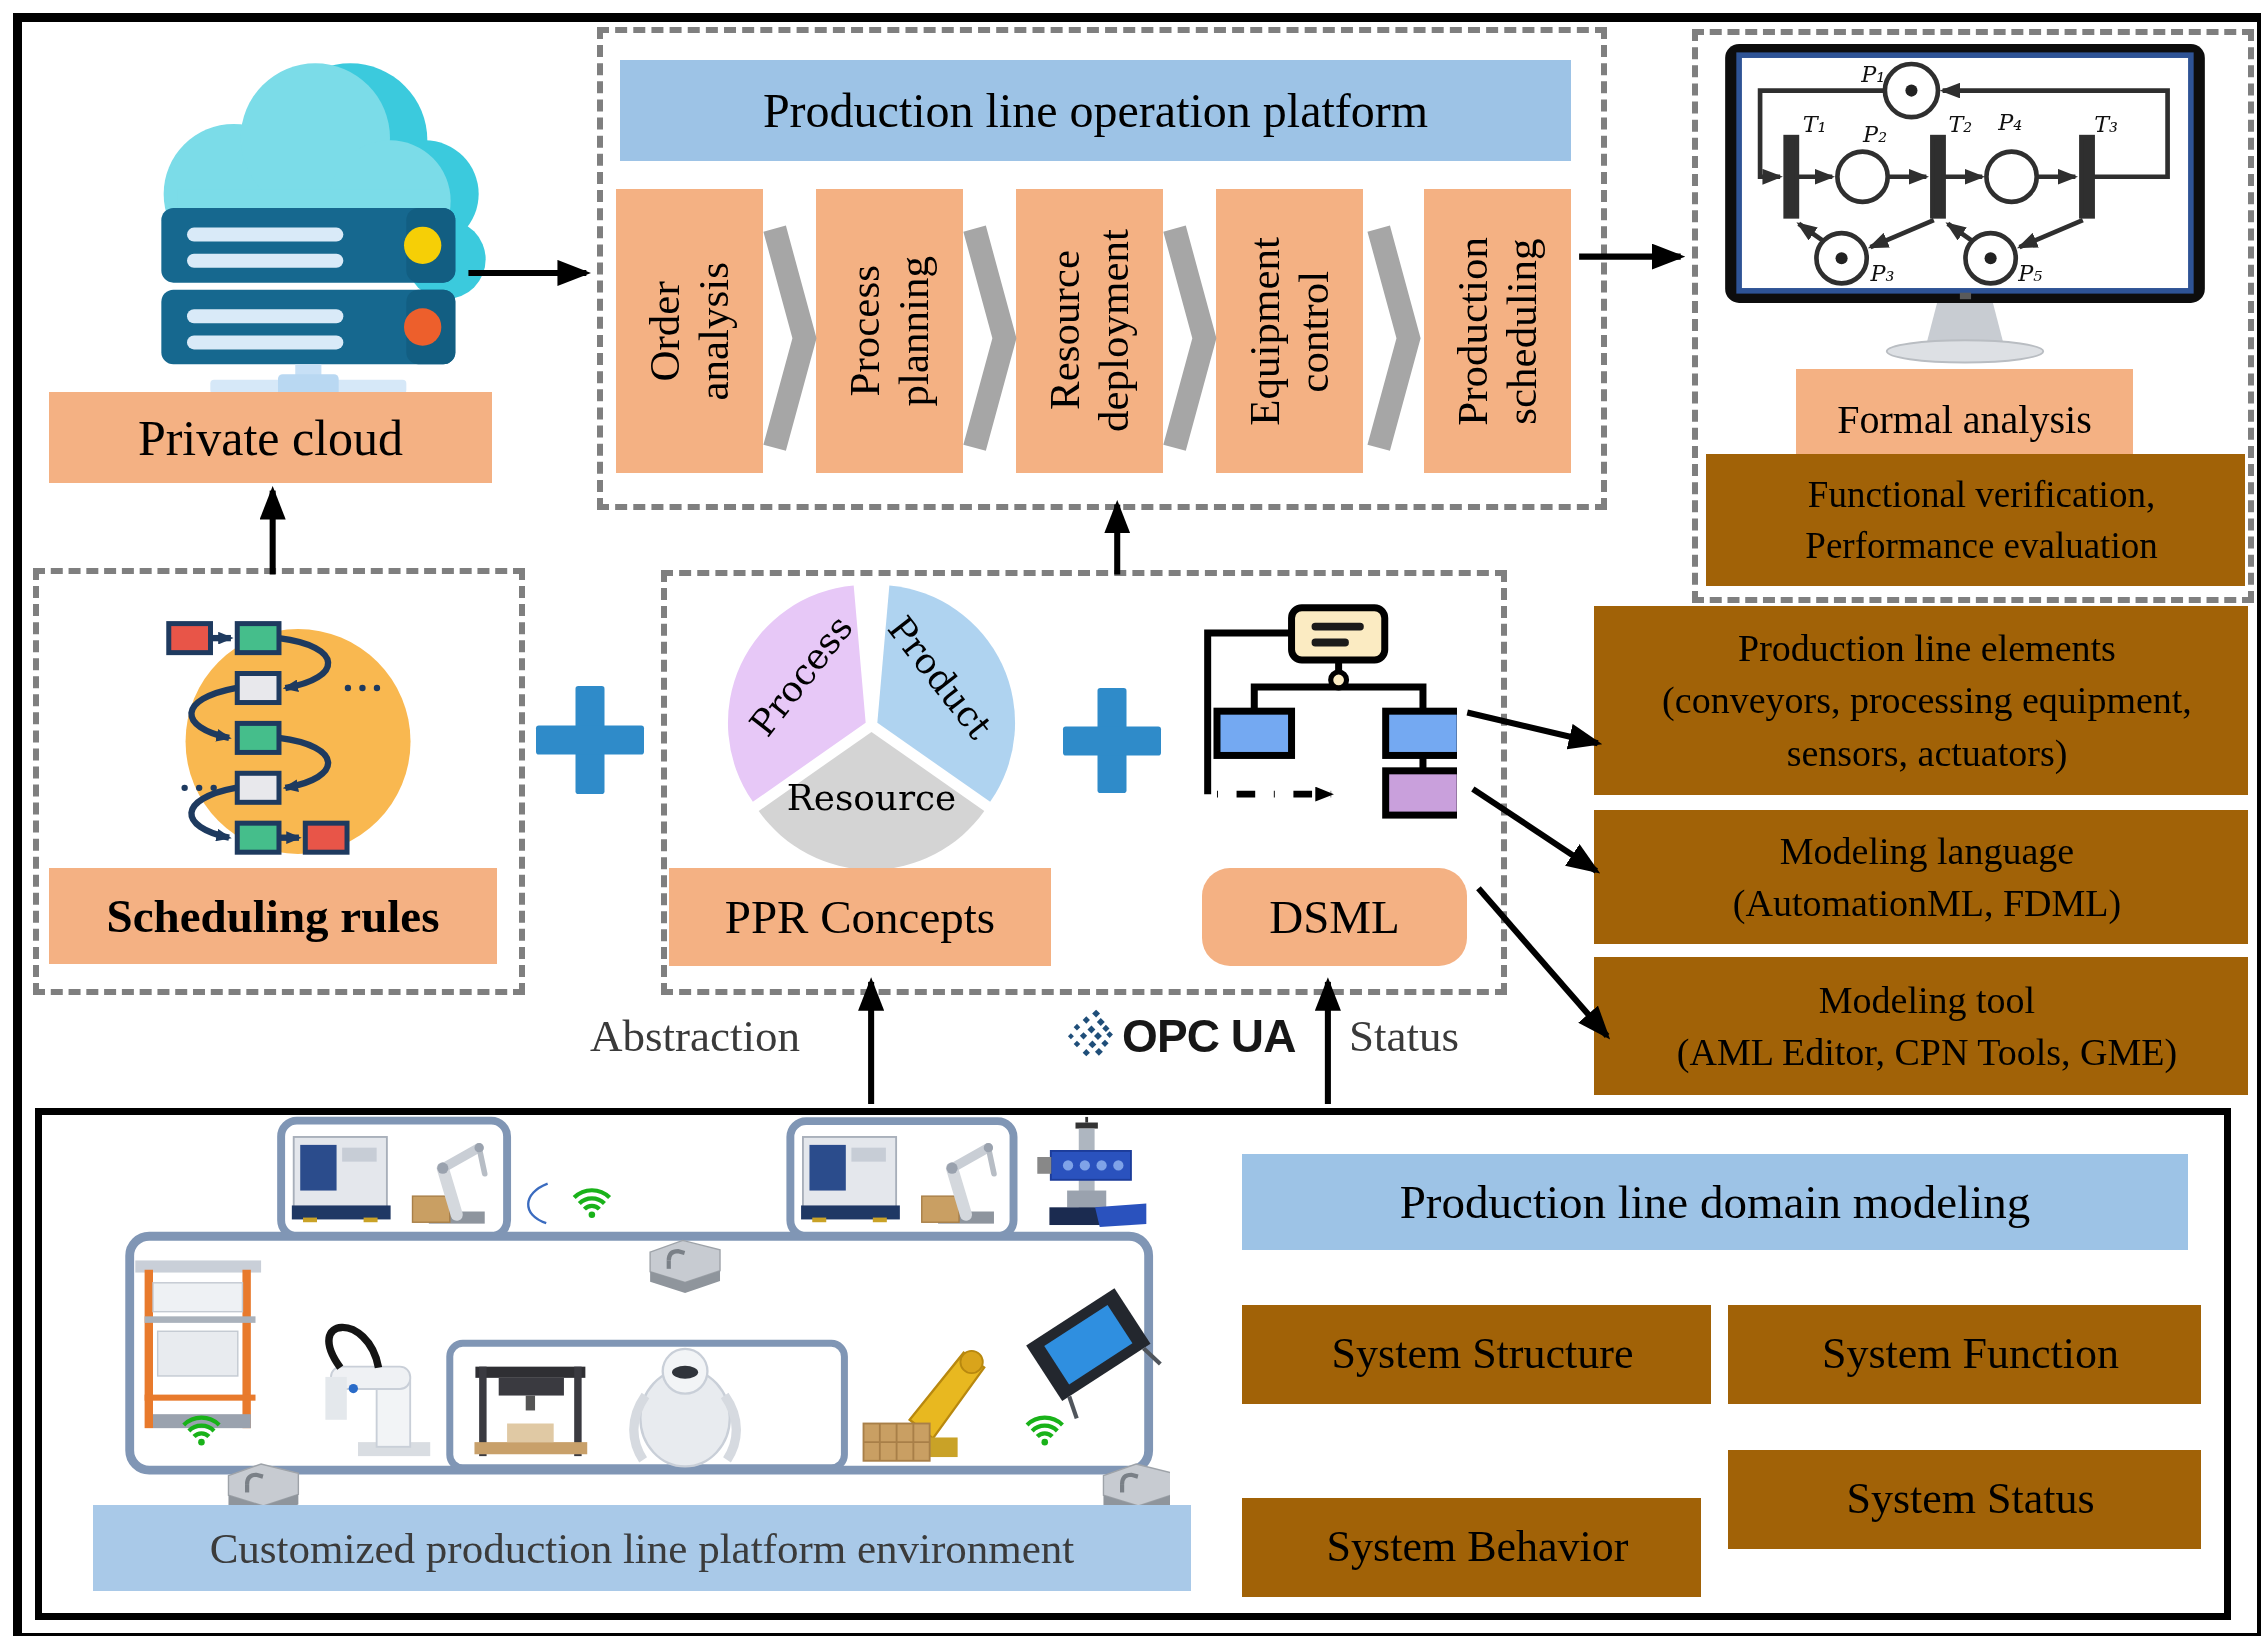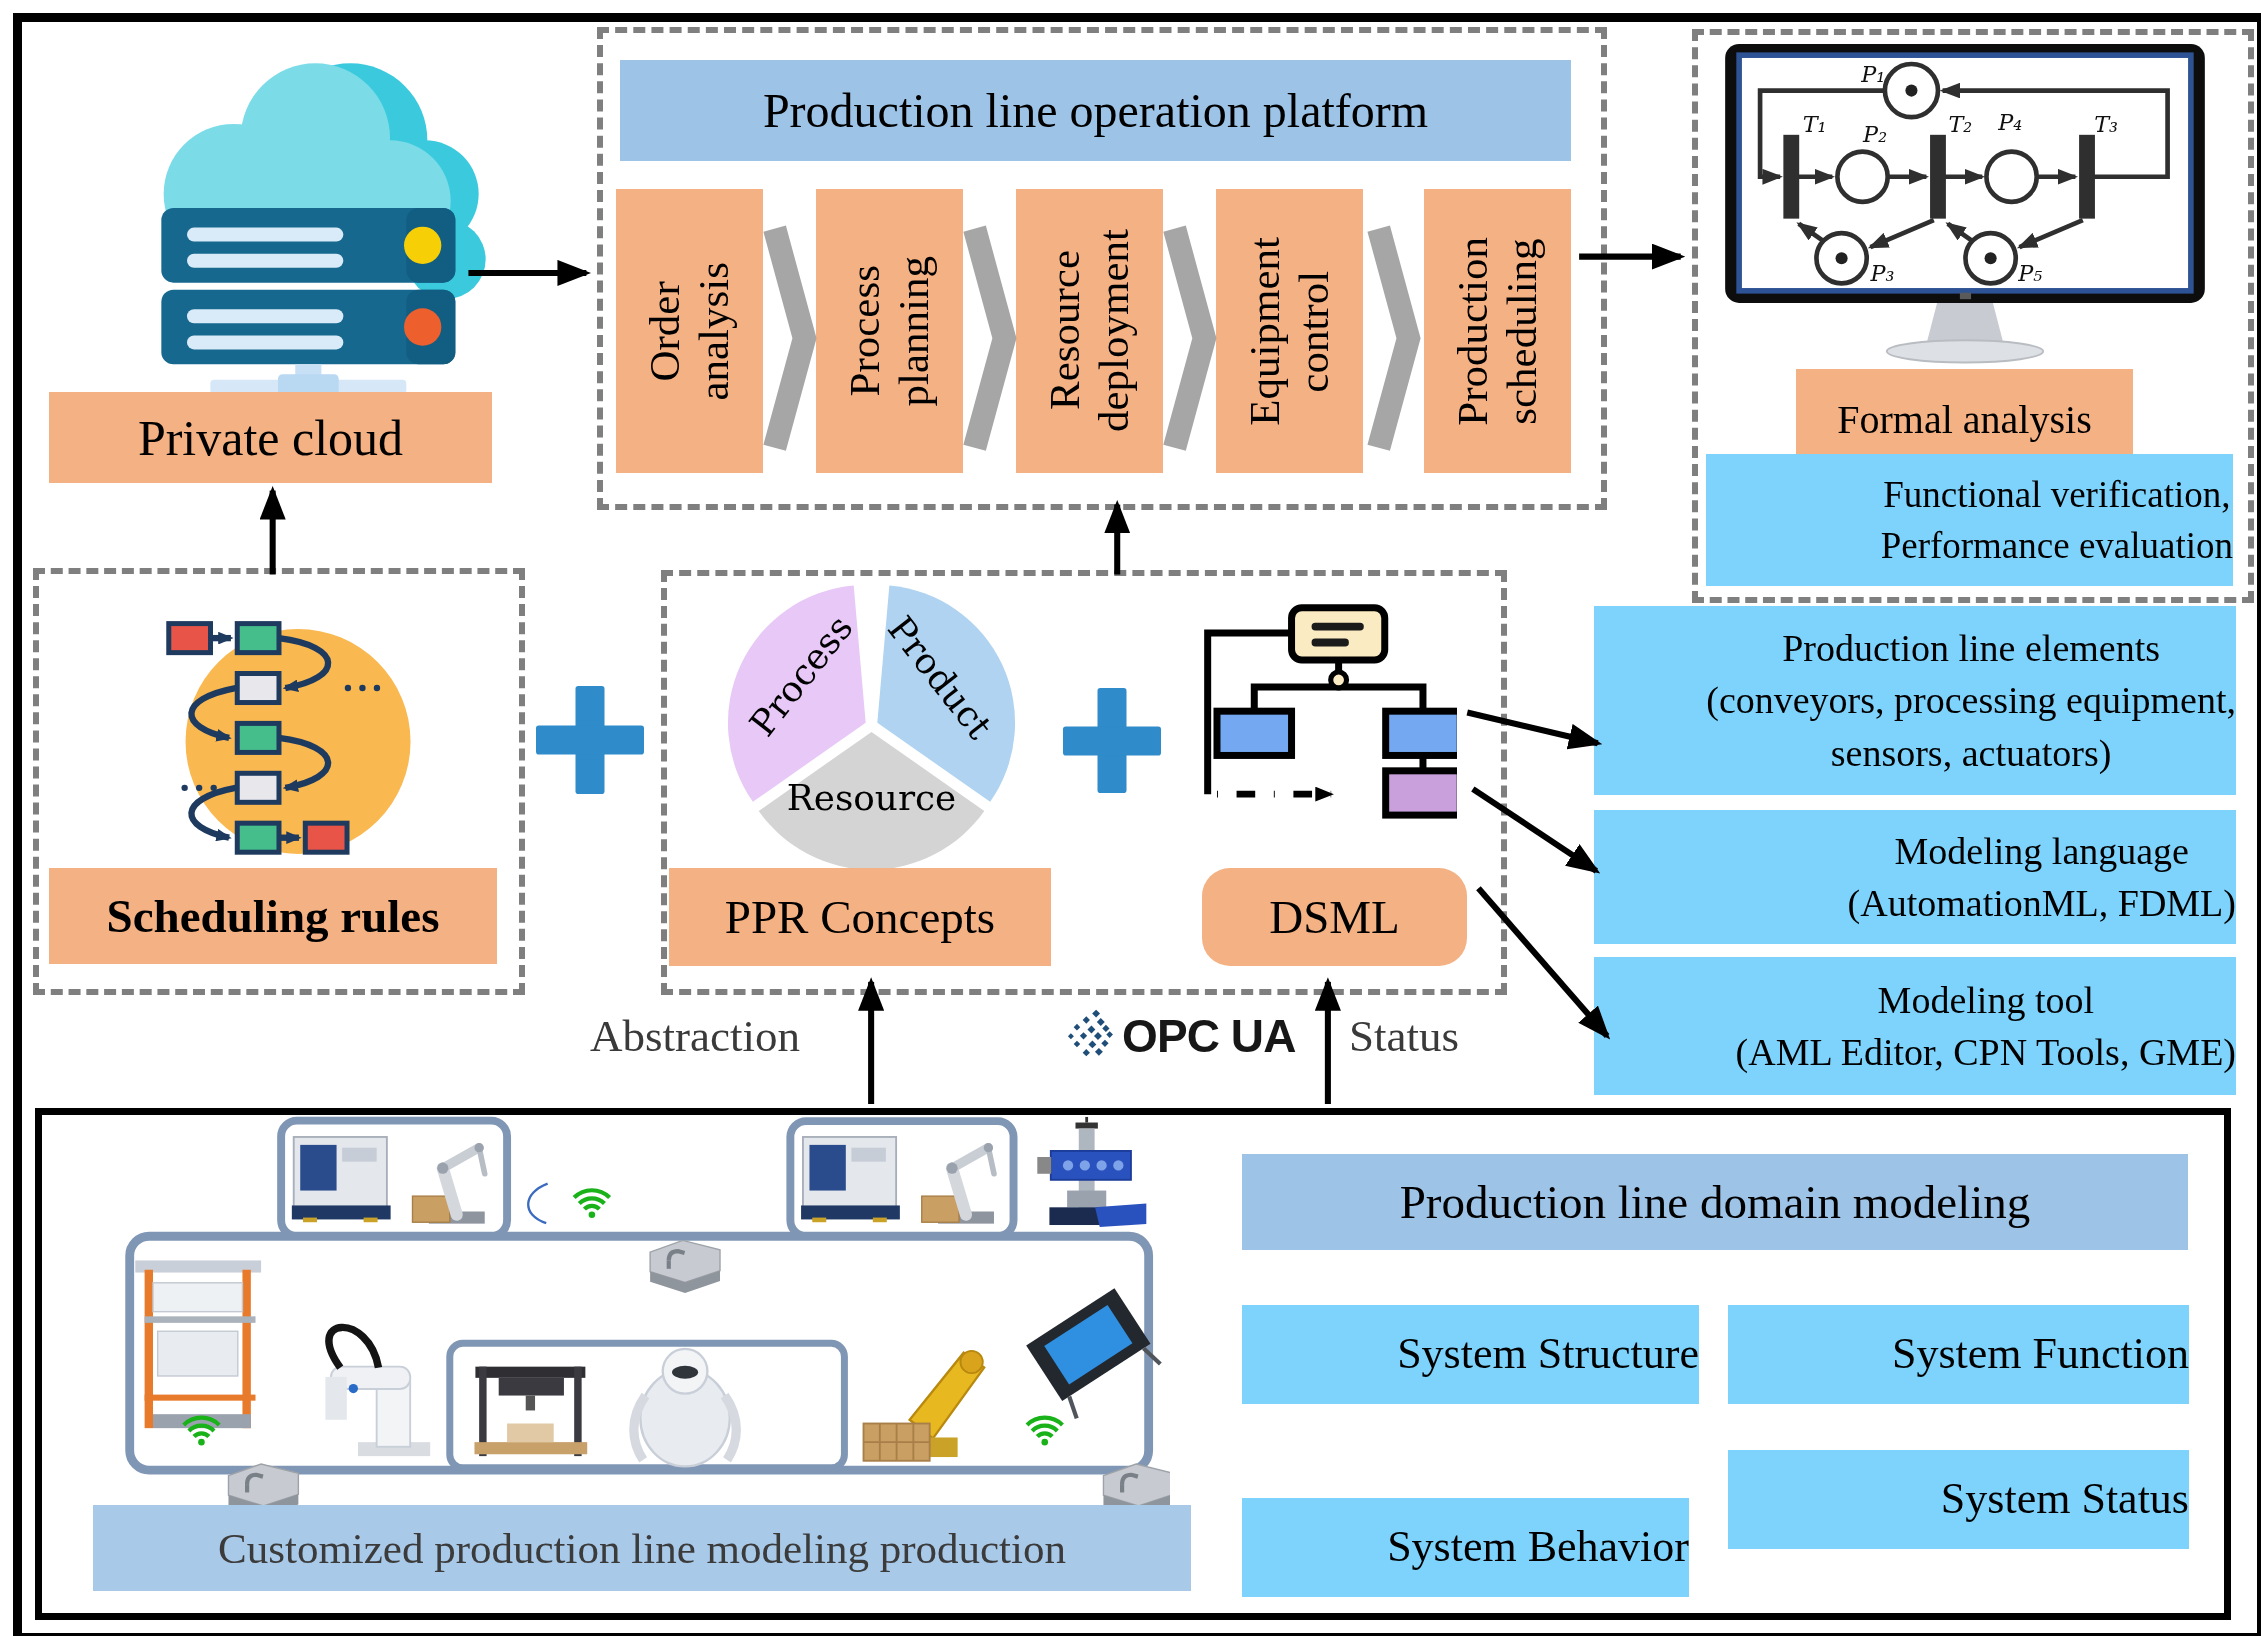--- a/index.html
+++ b/index.html
@@ -5,22 +5,22 @@
   html,body{margin:0;padding:0;background:#ffffff;}
   #canvas{position:relative;width:2261px;height:1637px;background:#ffffff;
           font-family:"Liberation Serif",serif;color:#000;overflow:hidden;}
   .abs{position:absolute;}
   .frame{border:9.3px solid #000;}
   .dashedbox{border:6.5px dashed #7F7F7F;}
   .obox{background:#F4B183;display:flex;align-items:center;justify-content:center;
         text-align:center;font-size:47px;}
   .bluebar{background:#9DC3E6;display:flex;align-items:center;justify-content:center;
         text-align:center;font-size:48px;}
-  .gbox{background:#7dd3fc;display:flex;align-items:center;justify-content:flex-end;
-        text-align:center;font-size:38px;line-height:1.38;white-space:pre-line;}
+  .gbox{background:#a16207;display:flex;align-items:center;justify-content:center;
+        text-align:center;font-size:38px;line-height:1.38;white-space:pre-line;padding-left:12px;}
   .stage{background:#F4B183;display:flex;align-items:center;justify-content:center;}
   .stage span{writing-mode:vertical-rl;transform:rotate(180deg);font-size:43px;
         line-height:1.15;white-space:pre-line;text-align:center;}
   .plus .pv{position:absolute;left:50%;top:0;transform:translateX(-50%);width:29px;height:100%;
         background:#2F8BC9;border-radius:2.8px;}
   .plus .ph{position:absolute;top:50%;left:0;transform:translateY(-50%);height:29px;width:100%;
         background:#2F8BC9;border-radius:2.8px;}
   .sidetext{font-size:45px;color:#3A3A3A;display:flex;align-items:center;}
   .opcua{display:flex;align-items:center;gap:8px;}
   .opcua .word{font-family:"Liberation Sans",sans-serif;font-weight:bold;
@@ -408,21 +408,21 @@
     </g>
 
     <use href="#gWifi" x="262" y="700"></use>
     <use href="#gWifi" x="2072" y="700"></use>
 
     <use href="#gPart" x="320" y="742"></use>
     <use href="#gPart" x="2198" y="742"></use>
   </svg>
 
   <div class="abs envlabel" style="left:93px;top:1505px;width:1098px;height:86px;">
-    <span>Customized production line modeling production</span>
+    <span>Customized production line platform environment</span>
   </div>
 
   <div class="abs bluebar" style="left:1242px;top:1154px;width:946px;height:96px;font-size:47px;">
     <span>Production line domain modeling</span>
   </div>
   <div class="abs gbox" style="left:1242px;top:1305px;width:457px;height:99px;font-size:44px;">
     <span>System Structure</span>
   </div>
   <div class="abs gbox" style="left:1728px;top:1305px;width:461px;height:99px;font-size:44px;">
     <span>System Function</span>

